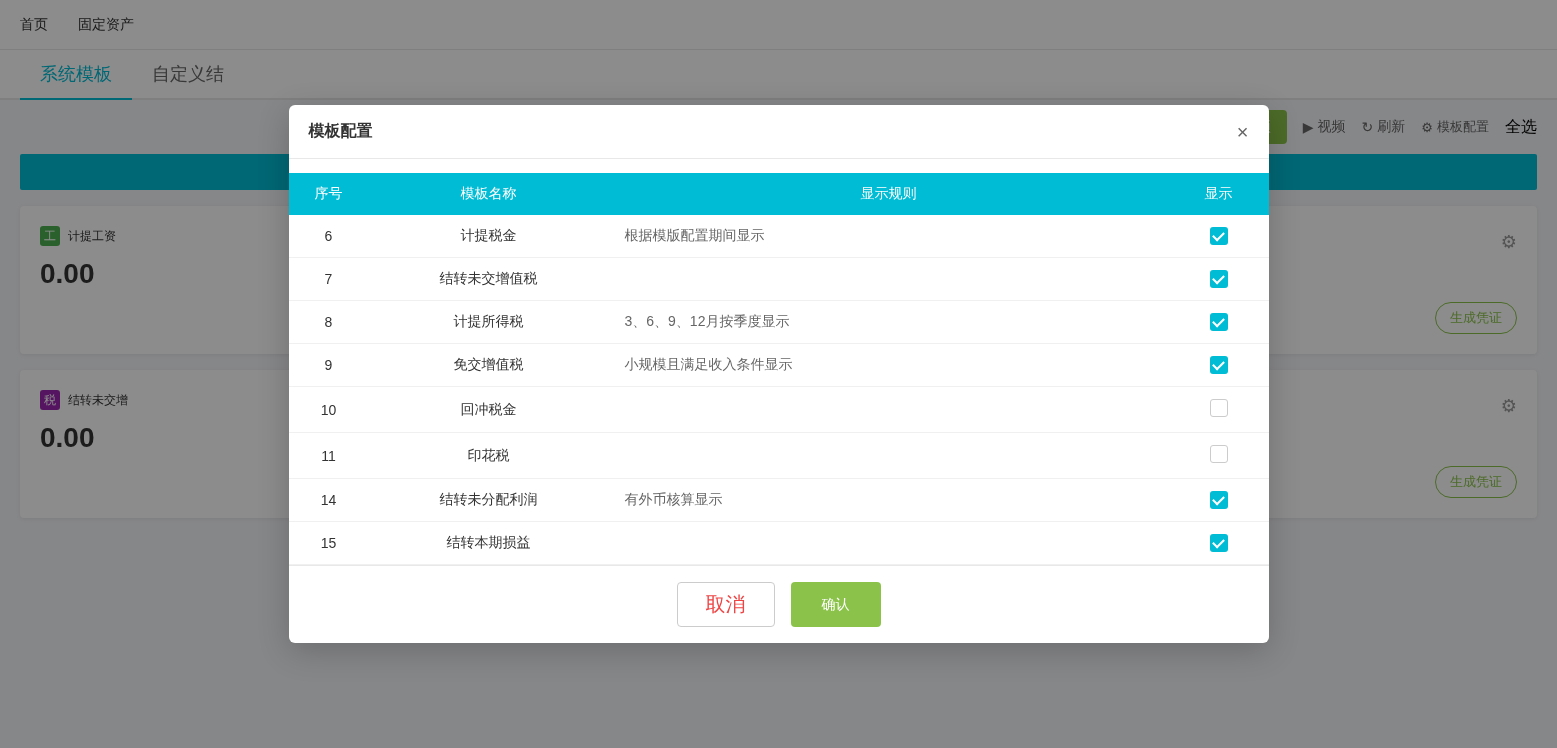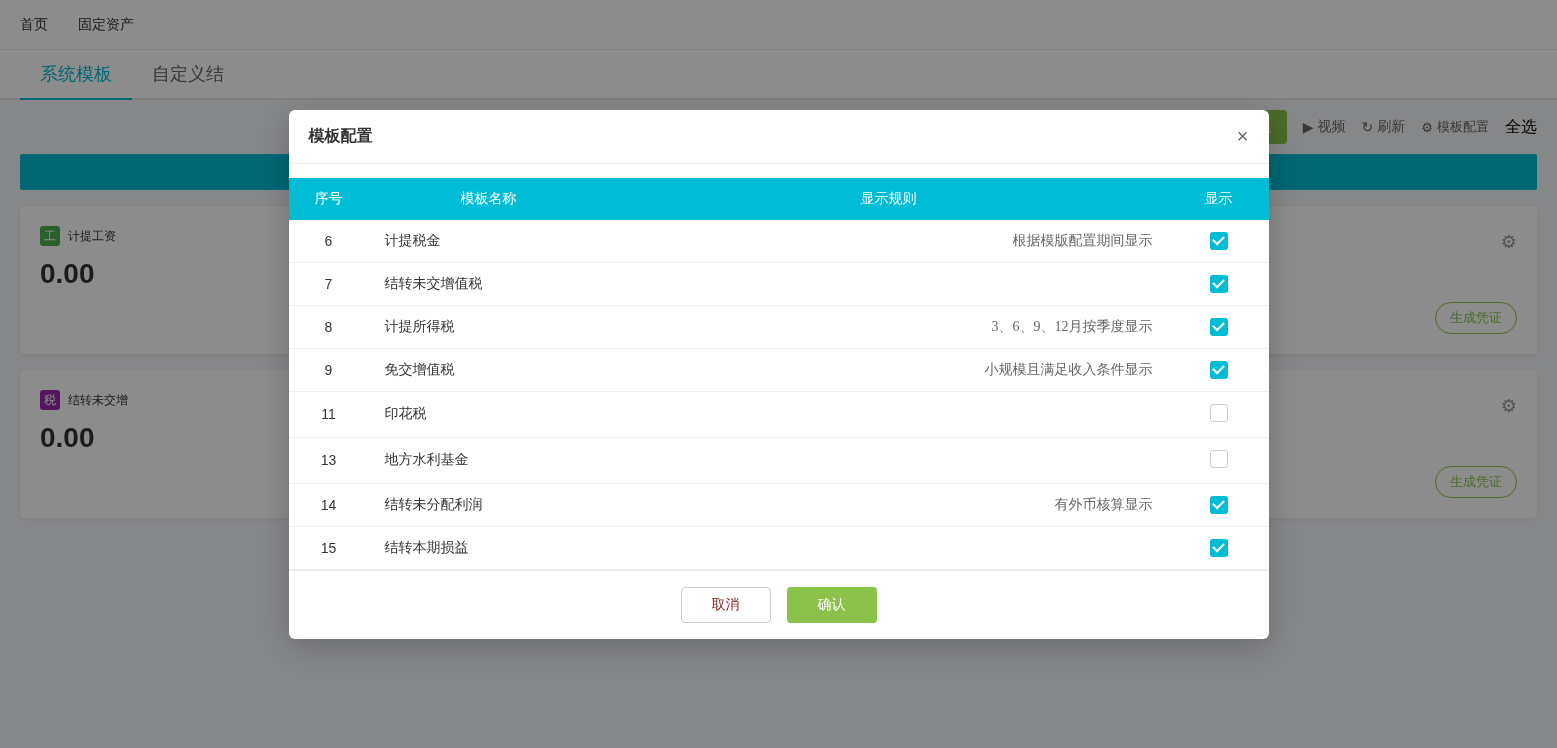--- a/index.html
+++ b/index.html
@@ -256,27 +256,26 @@
     }
 
     .config-table tbody tr td {
       padding: 12px 16px;
       text-align: center;
       font-size: 14px;
       color: #333;
     }
 
     .config-table tbody tr td:nth-child(2) {
+      text-align: center;
+    }
+
+    .config-table tbody tr td:nth-child(3) {
       text-align: left;
-    }
-
-    .config-table tbody tr td:nth-child(3) {
-      text-align: right;
       color: #666;
-      font-family: Liberation Serif, serif;
     }
 
     .table-scroll {
       overflow-y: auto;
       max-height: 520px;
       position: relative;
     }
 
     
     .cb-checked {
@@ -315,24 +314,24 @@
       display: flex;
       justify-content: center;
       gap: 16px;
       padding: 16px 20px;
       border-top: 1px solid #e8e8e8;
     }
 
     .btn-cancel {
       background: #fff;
       border: 1px solid #ccc;
-      color: #7f1d1d;
+      color: #ef4444;
       padding: 8px 28px;
       border-radius: 4px;
-      font-size: 14px;
+      font-size: 20px;
       cursor: pointer;
       min-width: 90px;
     }
 
     .btn-confirm {
       background: #8bc34a;
       border: none;
       color: #fff;
       padding: 8px 28px;
       border-radius: 4px;
@@ -496,28 +495,28 @@
                 <td>3、6、9、12月按季度显示</td>
                 <td style="text-align: center;"><div class="cb-checked"></div></td>
               </tr>
               <tr>
                 <td>9</td>
                 <td>免交增值税</td>
                 <td>小规模且满足收入条件显示</td>
                 <td style="text-align: center;"><div class="cb-checked"></div></td>
               </tr>
               <tr>
+                <td>10</td>
+                <td>回冲税金</td>
+                <td></td>
+                <td style="text-align: center;"><div class="cb-unchecked"></div></td>
+              </tr>
+              <tr>
                 <td>11</td>
                 <td>印花税</td>
-                <td></td>
-                <td style="text-align: center;"><div class="cb-unchecked"></div></td>
-              </tr>
-              <tr>
-                <td>13</td>
-                <td>地方水利基金</td>
                 <td></td>
                 <td style="text-align: center;"><div class="cb-unchecked"></div></td>
               </tr>
               <tr>
                 <td>14</td>
                 <td>结转未分配利润</td>
                 <td>有外币核算显示</td>
                 <td style="text-align: center;"><div class="cb-checked"></div></td>
               </tr>
               <tr>

